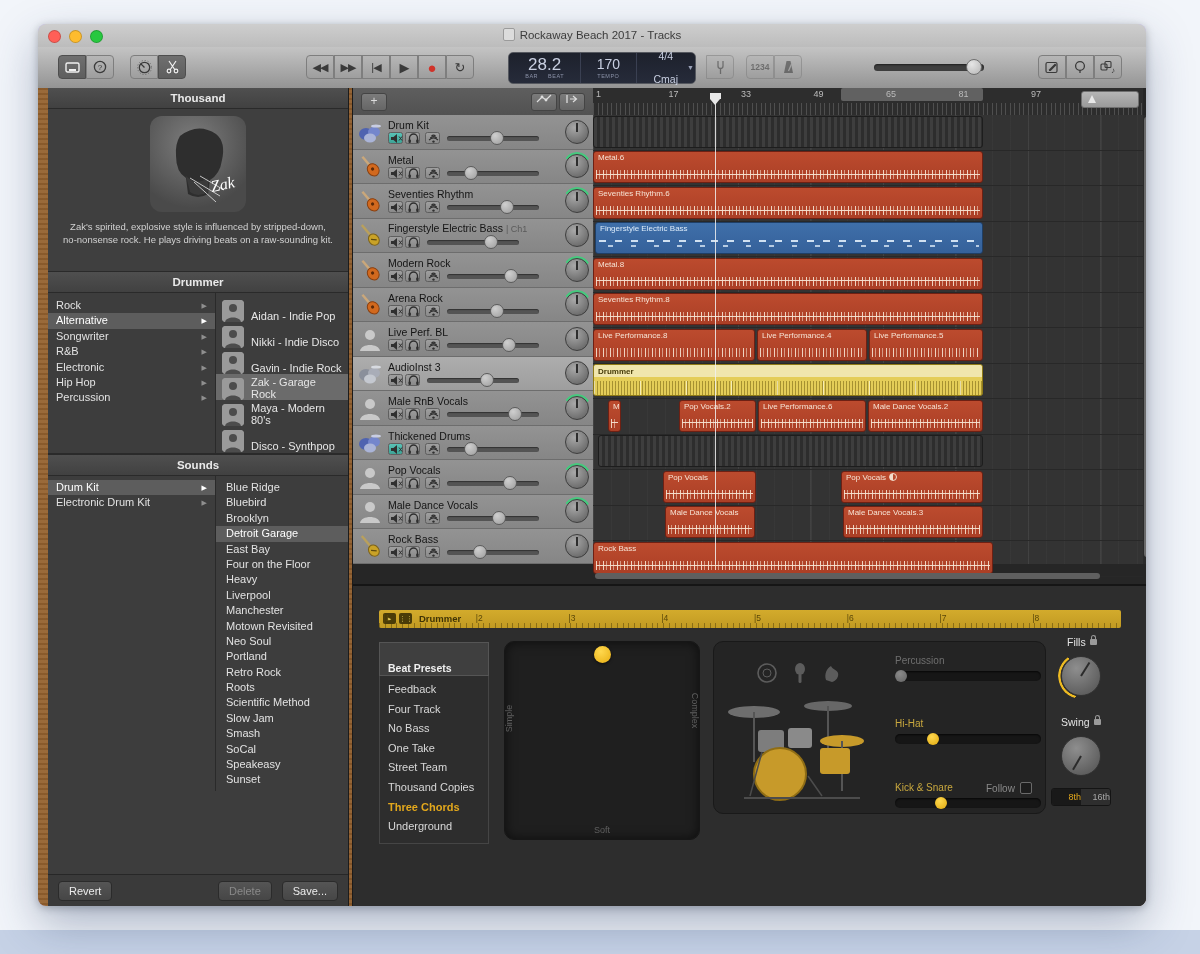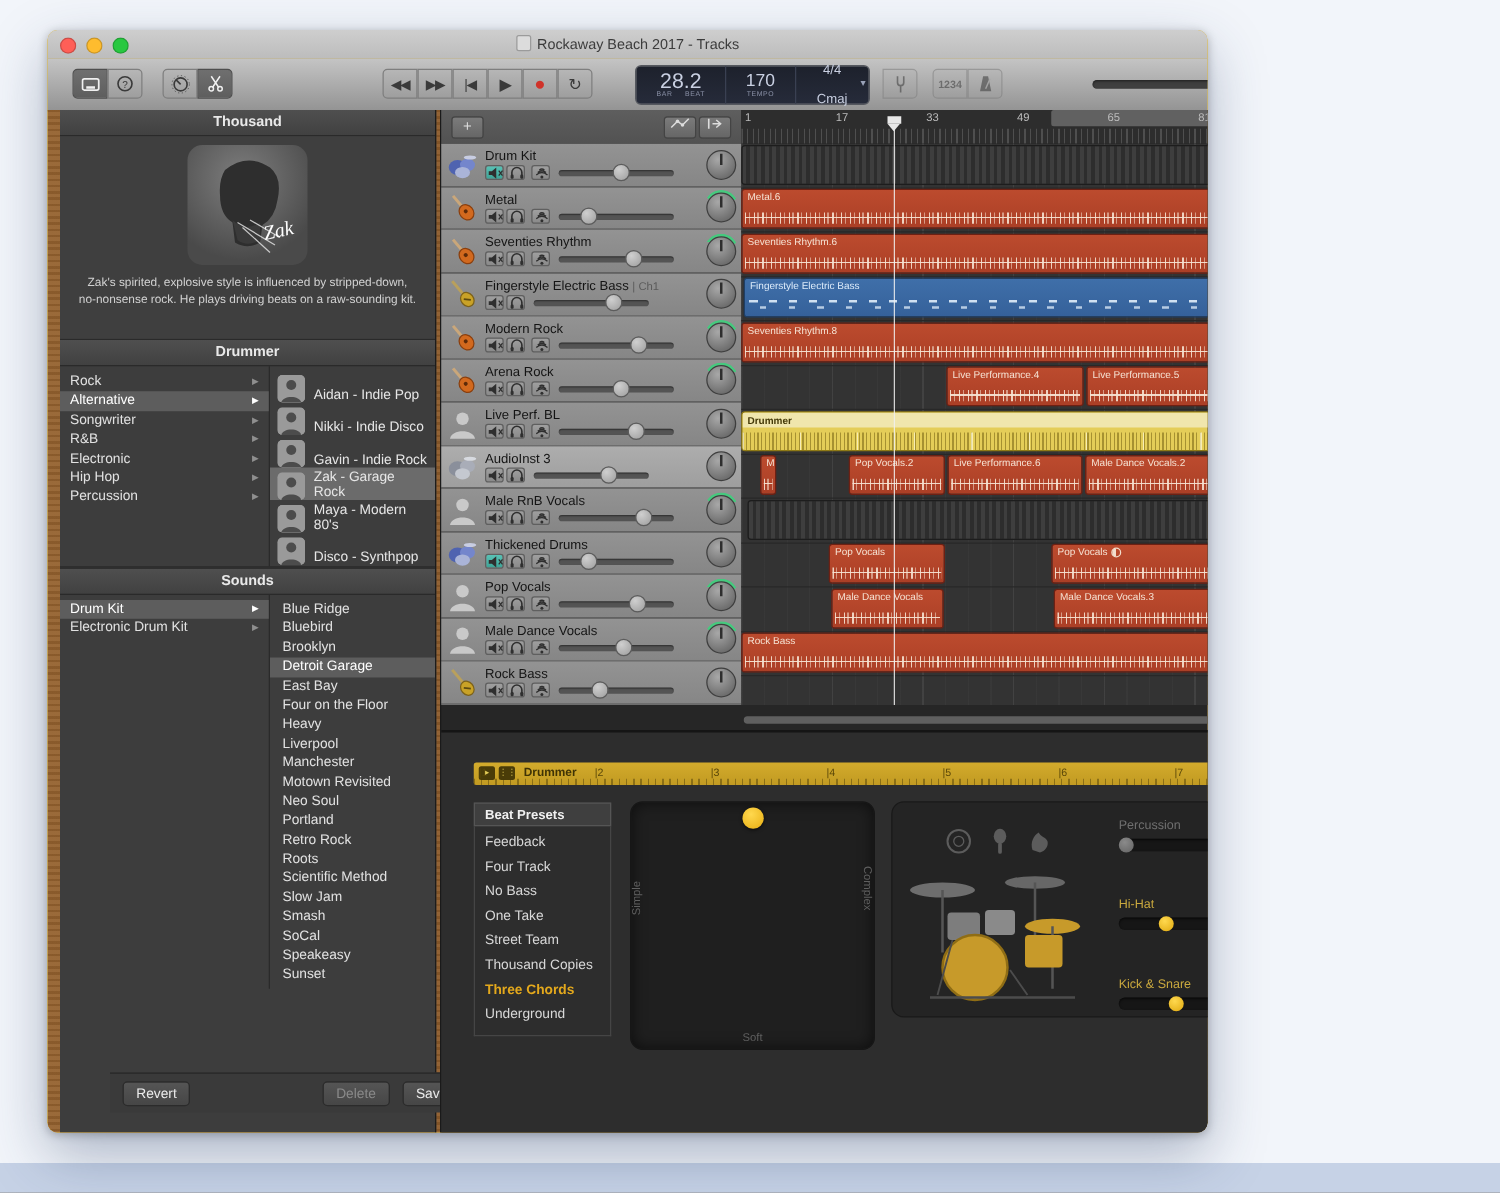--- a/index.html
+++ b/index.html
@@ -3,24 +3,24 @@
 <meta charset="utf-8">
 <style>
   html,body{margin:0;padding:0;}
   body{
     width:1200px;height:954px;position:relative;overflow:hidden;
     background:linear-gradient(#f2f5fa 0 930px,#c6d2e6 930px 954px);
     font-family:"Liberation Sans", sans-serif;
     -webkit-font-smoothing:antialiased;
   }
   .window{
-    position:absolute;left:38px;top:24px;width:928px;height:882px;
+    position:absolute;left:38px;top:24px;width:1108px;height:882px;
     border-radius:8px;overflow:hidden;
     box-shadow:0 18px 45px rgba(40,60,100,.35), 0 2px 8px rgba(0,0,0,.25);
-    background:#eab308;
+    background:#c4b5fd;
   }
   
   .titlebar{
     position:absolute;left:0;top:0;width:100%;height:23px;
     background:linear-gradient(#cecece,#bcbcbc);
     border-bottom:1px solid #a5a5a5;
   }
   .lights{position:absolute;left:10px;top:6px;display:flex;gap:8px;}
   .light{width:11px;height:11px;border-radius:50%;border:.5px solid rgba(0,0,0,.2);}
   .title{
@@ -95,22 +95,22 @@
   .arr.on{color:#fff;}
   .drow{height:26px;display:flex;align-items:flex-end;gap:7px;padding:0 6px;color:#e6e6e6;}
   .drow.sel{background:#6b6b6b;}
   .avatar{width:22px;height:22px;border-radius:4px;background:#9a9a9a;flex:0 0 auto;overflow:hidden;}
   .sounds-wrap{display:flex;height:315px;}
   .col-cats{width:168px;border-right:1px solid #2a2a2a;padding-top:4px;box-sizing:border-box;}
   .col-kits{flex:1;padding-top:4px;}
   .krow{height:15.4px;line-height:15.4px;padding:0 10px;color:#e2e2e2;white-space:nowrap;}
   .krow.sel{background:#5d5d5d;color:#fff;}
   .lib-footer{
-    position:absolute;left:0;bottom:16px;width:100%;height:31px;background:#3a3a3a;
-    border-top:1px solid #272727;display:flex;align-items:center;margin-left:40px;
+    position:absolute;left:0;bottom:0;width:100%;height:31px;background:#3a3a3a;
+    border-top:1px solid #272727;display:flex;align-items:center;
   }
   .fbtn{
     height:18px;line-height:18px;padding:0 10px;margin-left:10px;border-radius:4px;font-size:11px;
     background:linear-gradient(#555,#464646);border:1px solid #2b2b2b;color:#ececec;
   }
   .fbtn.dim{color:#8a8a8a;}
   .fspacer{flex:1;}
   
   .main{position:absolute;left:314px;top:0;width:798px;height:818px;background:#262626;border-left:1px solid #1a1a1a;border-right:1px solid #1a1a1a;}
   
@@ -196,21 +196,21 @@
   .eruler{
     position:absolute;left:26px;top:24px;width:742px;height:18px;border-radius:2px;
     background:linear-gradient(#d3ab2c,#c19a22);color:#4a3a06;overflow:hidden;
   }
   .eruler .ticks{position:absolute;left:0;right:0;bottom:0;height:5px;background:repeating-linear-gradient(90deg,rgba(70,55,5,.45) 0 1px,transparent 1px 5.8px);}
   .enum{position:absolute;top:3px;font-size:8.5px;color:#5a4708;}
   .ereg-ic{position:absolute;top:3px;width:13px;height:11px;border-radius:2px;background:#4a3c08;color:#e4cd58;font-size:7px;line-height:11px;text-align:center;}
   .ereg-name{position:absolute;left:40px;top:3px;font-size:9.5px;font-weight:bold;color:#3f3305;}
   
   .presets{position:absolute;left:26px;top:56px;width:110px;}
-  .phead{height:19px;line-height:19px;text-align:left;padding:0 8px;font-size:10.5px;font-weight:bold;color:#f0f0f0;background:#3f3f3f;border:1px solid #555;box-sizing:border-box;}
+  .phead{height:19px;line-height:19px;text-align:left;padding:16px 8px;font-size:10.5px;font-weight:bold;color:#f0f0f0;background:#3f3f3f;border:1px solid #555;box-sizing:border-box;}
   .plist{border:1px solid #454545;border-top:none;padding:4px 0 6px;}
   .prow{height:19.6px;line-height:19.6px;padding:0 8px;font-size:11px;color:#d8d8d8;}
   .prow.sel{color:#e3a81c;font-weight:bold;}
   
   .xypad{position:absolute;left:151px;top:55px;width:194px;height:197px;border-radius:10px;background:#1f1f1f;box-shadow:inset 0 0 12px rgba(0,0,0,.6);border:1px solid #161616;}
   .xlab{position:absolute;font-size:9px;color:#5f5f5f;}
   .xlab.left{left:4px;top:50%;transform:rotate(-90deg) translateX(50%);transform-origin:left center;}
   .xlab.right{right:4px;top:50%;transform:rotate(90deg) translateX(-50%);transform-origin:right center;}
   .xlab.bottom{left:50%;bottom:4px;transform:translateX(-50%);}
   .puck{position:absolute;left:50%;top:4px;width:17px;height:17px;margin-left:-8px;border-radius:50%;background:radial-gradient(circle at 40% 32%,#ffd84e,#e8ae12);box-shadow:0 1px 3px rgba(0,0,0,.6);}
@@ -1120,26 +1120,40 @@
     <div class="region blue" style="left:2px;width:388px">
       <div class="rl">
                 <span>Fingerstyle Electric Bass</span>
               </div>
       <div class="wave"></div>
     </div>
           </div>
           <div class="lane">
     <div class="region orange" style="left:0px;width:390px">
       <div class="rl">
+                <span>Metal.8</span>
+              </div>
+      <div class="wave"></div>
+    </div>
+          </div>
+          <div class="lane">
+    <div class="region orange" style="left:0px;width:390px">
+      <div class="rl">
                 <span>Seventies Rhythm.8</span>
               </div>
       <div class="wave"></div>
     </div>
           </div>
           <div class="lane">
+    <div class="region orange" style="left:0px;width:162px">
+      <div class="rl">
+                <span>Live Performance.8</span>
+              </div>
+      <div class="wave"></div>
+    </div>
     <div class="region orange" style="left:164px;width:110px">
       <div class="rl">
                 <span>Live Performance.4</span>
               </div>
       <div class="wave"></div>
     </div>
     <div class="region orange" style="left:276px;width:114px">
       <div class="rl">
                 <span>Live Performance.5</span>
               </div>

